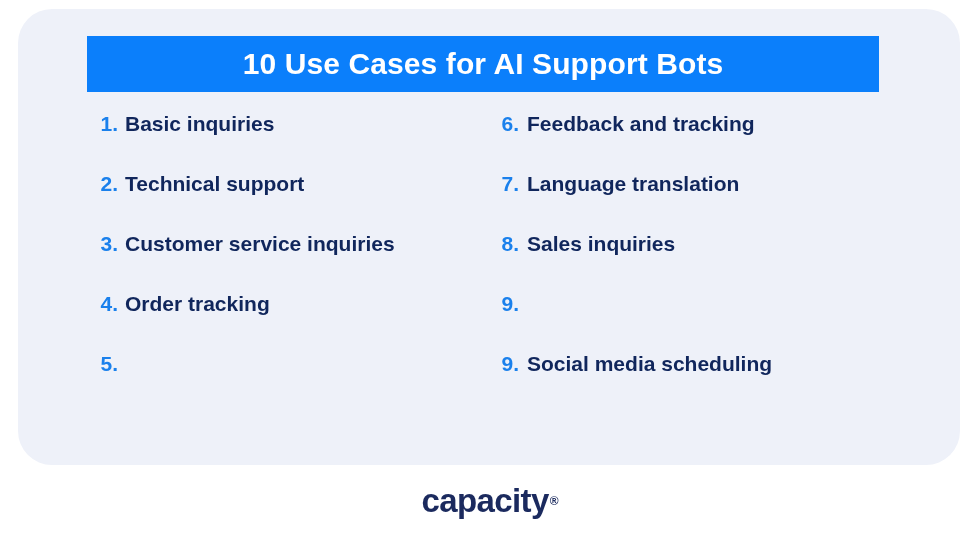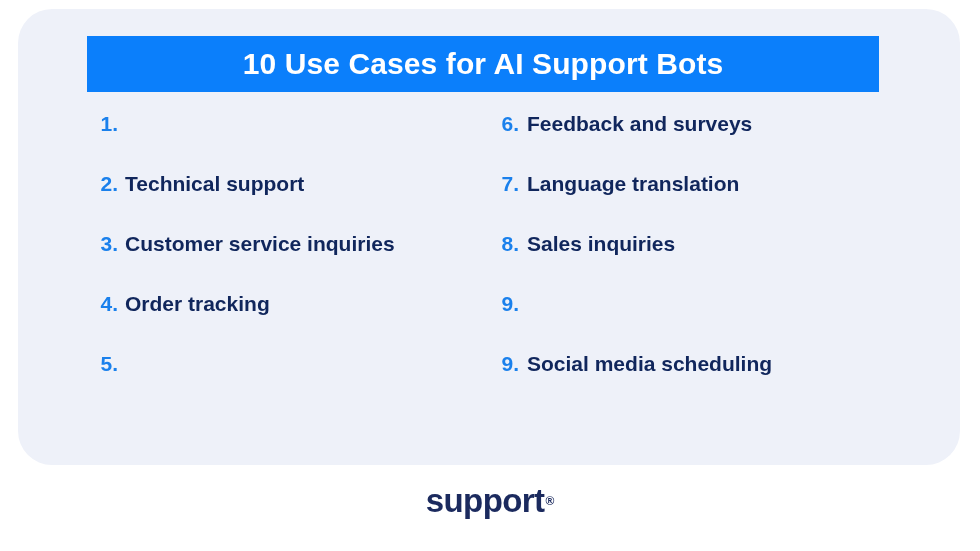--- a/index.html
+++ b/index.html
@@ -129,20 +129,21 @@
 
   <div class="title-banner">
     <div class="title-text">10 Use Cases for AI Support Bots</div>
   </div>
 
   <div class="columns">
 
     <div class="column column-left">
       <div class="list-item">
         <span class="item-number">1.</span>
+        <span class="item-label">Basic inquiries</span>
       </div>
       <div class="list-item">
         <span class="item-number">2.</span>
         <span class="item-label">Technical support</span>
       </div>
       <div class="list-item">
         <span class="item-number">3.</span>
         <span class="item-label">Customer service inquiries</span>
       </div>
       <div class="list-item">
@@ -150,21 +151,21 @@
         <span class="item-label">Order tracking</span>
       </div>
       <div class="list-item">
         <span class="item-number">5.</span>
       </div>
     </div>
 
     <div class="column column-right">
       <div class="list-item">
         <span class="item-number">6.</span>
-        <span class="item-label">Feedback and surveys</span>
+        <span class="item-label">Feedback and tracking</span>
       </div>
       <div class="list-item">
         <span class="item-number">7.</span>
         <span class="item-label">Language translation</span>
       </div>
       <div class="list-item">
         <span class="item-number">8.</span>
         <span class="item-label">Sales inquiries</span>
       </div>
       <div class="list-item">
@@ -172,17 +173,17 @@
       </div>
       <div class="list-item">
         <span class="item-number">9.</span>
         <span class="item-label">Social media scheduling</span>
       </div>
     </div>
 
   </div>
 
   <div class="logo-wrap">
-    <span class="logo-text">support</span>
+    <span class="logo-text">capacity</span>
     <span class="logo-reg">®</span>
   </div>
 
 </div>
 
 </body></html>

